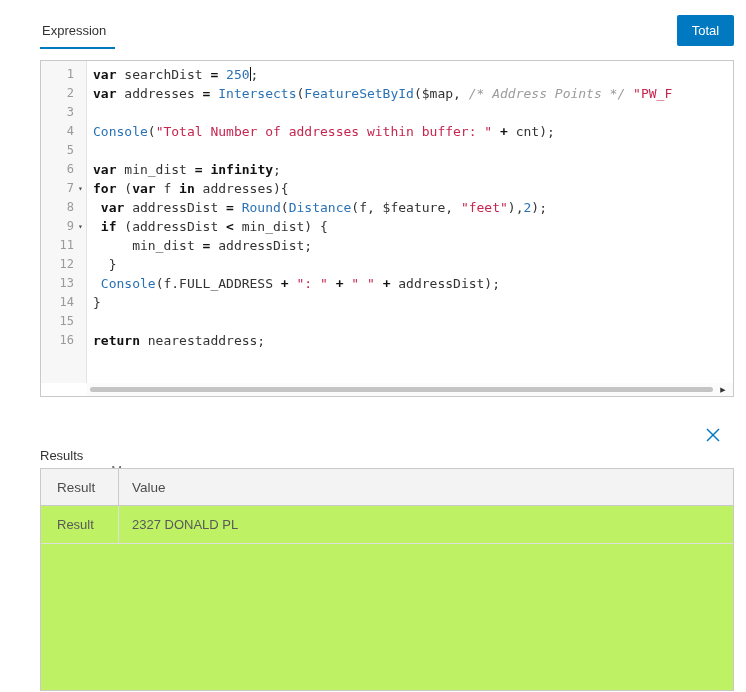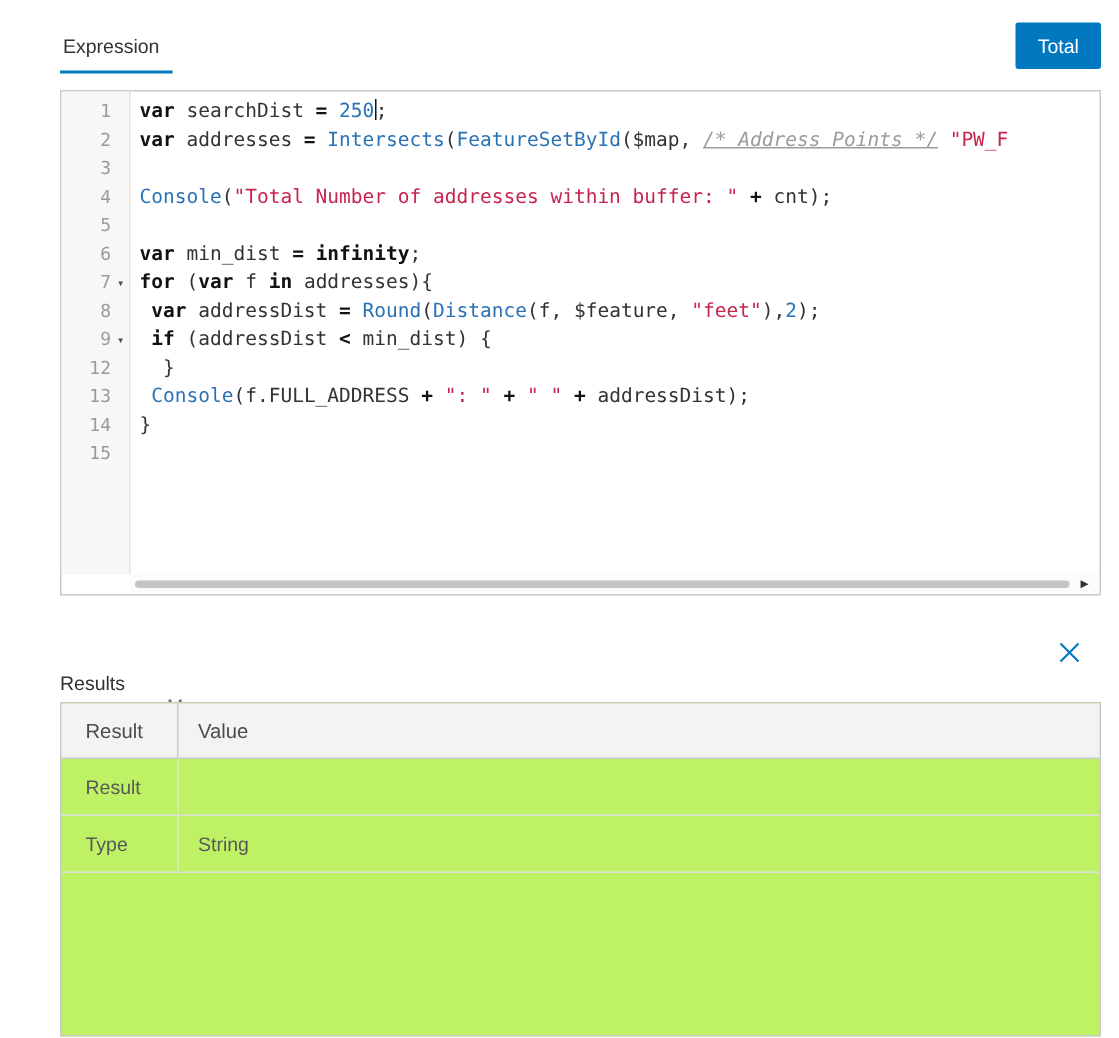--- a/index.html
+++ b/index.html
@@ -46,21 +46,21 @@
   .ln { flex:none; width:33px; text-align:right; color:#9a9a9a; font-size:12px; }
   .fold { flex:none; width:13px; text-align:center; color:#4a4a4a; font-size:8px; line-height:19px; cursor:pointer; }
   .code-text { padding-left:6px; white-space:pre; }
 
   .tok-k { font-weight:bold; color:var(--kw,#111); }
   .tok-o { font-weight:bold; color:var(--kw,#111); }
   .tok-p { color:#333; }
   .tok-f { color:var(--fn,#2a72b5); }
   .tok-n { color:var(--num,#2a72b5); }
   .tok-s { color:var(--str,#c7254e); }
-  .tok-c { color:var(--com,#9b9b9b); font-style:italic;text-decoration:underline; }
+  .tok-c { color:var(--com,#9b9b9b); font-style:italic; }
   .caret { display:inline-block; width:1px; height:14px; background:#111; vertical-align:-2px; }
 
   .hscroll {
     position:absolute; left:46px; right:0; bottom:0; height:13px;
     background:#fbfbfb;
   }
   .hthumb {
     position:absolute; left:3px; right:20px; top:4px; height:5px;
     background:#c4c4c4; border-radius:3px; cursor:pointer;
   }
@@ -111,24 +111,26 @@
     <div class="code-lines">
         <div class="code-line"><span class="ln">1</span><span class="fold"></span><span class="code-text"><span class="tok-k">var</span><span class="tok-p"> searchDist </span><span class="tok-o">=</span><span class="tok-p"> </span><span class="tok-n">250</span><span class="caret"></span><span class="tok-p">;</span></span></div>
         <div class="code-line"><span class="ln">2</span><span class="fold"></span><span class="code-text"><span class="tok-k">var</span><span class="tok-p"> addresses </span><span class="tok-o">=</span><span class="tok-p"> </span><span class="tok-f">Intersects</span><span class="tok-p">(</span><span class="tok-f">FeatureSetById</span><span class="tok-p">($map, </span><span class="tok-c">/* Address Points */</span><span class="tok-p"> </span><span class="tok-s">"PW_F</span></span></div>
         <div class="code-line"><span class="ln">3</span><span class="fold"></span></div>
         <div class="code-line"><span class="ln">4</span><span class="fold"></span><span class="code-text"><span class="tok-f">Console</span><span class="tok-p">(</span><span class="tok-s">"Total Number of addresses within buffer: "</span><span class="tok-p"> </span><span class="tok-o">+</span><span class="tok-p"> cnt);</span></span></div>
         <div class="code-line"><span class="ln">5</span><span class="fold"></span></div>
         <div class="code-line"><span class="ln">6</span><span class="fold"></span><span class="code-text"><span class="tok-k">var</span><span class="tok-p"> min_dist </span><span class="tok-o">=</span><span class="tok-p"> </span><span class="tok-k">infinity</span><span class="tok-p">;</span></span></div>
         <div class="code-line"><span class="ln">7</span><span class="fold">▾</span><span class="code-text"><span class="tok-k">for</span><span class="tok-p"> (</span><span class="tok-k">var</span><span class="tok-p"> f </span><span class="tok-k">in</span><span class="tok-p"> addresses){</span></span></div>
         <div class="code-line"><span class="ln">8</span><span class="fold"></span><span class="code-text"><span class="tok-p"> </span><span class="tok-k">var</span><span class="tok-p"> addressDist </span><span class="tok-o">=</span><span class="tok-p"> </span><span class="tok-f">Round</span><span class="tok-p">(</span><span class="tok-f">Distance</span><span class="tok-p">(f, $feature, </span><span class="tok-s">"feet"</span><span class="tok-p">),</span><span class="tok-n">2</span><span class="tok-p">);</span></span></div>
         <div class="code-line"><span class="ln">9</span><span class="fold">▾</span><span class="code-text"><span class="tok-p"> </span><span class="tok-k">if</span><span class="tok-p"> (addressDist </span><span class="tok-o">&lt;</span><span class="tok-p"> min_dist) {</span></span></div>
+        <div class="code-line"><span class="ln">11</span><span class="fold"></span><span class="code-text"><span class="tok-p">     min_dist </span><span class="tok-o">=</span><span class="tok-p"> addressDist;</span></span></div>
         <div class="code-line"><span class="ln">12</span><span class="fold"></span><span class="code-text"><span class="tok-p">  }</span></span></div>
         <div class="code-line"><span class="ln">13</span><span class="fold"></span><span class="code-text"><span class="tok-p"> </span><span class="tok-f">Console</span><span class="tok-p">(f.FULL_ADDRESS </span><span class="tok-o">+</span><span class="tok-p"> </span><span class="tok-s">": "</span><span class="tok-p"> </span><span class="tok-o">+</span><span class="tok-p"> </span><span class="tok-s">" "</span><span class="tok-p"> </span><span class="tok-o">+</span><span class="tok-p"> addressDist);</span></span></div>
         <div class="code-line"><span class="ln">14</span><span class="fold"></span><span class="code-text"><span class="tok-p">}</span></span></div>
         <div class="code-line"><span class="ln">15</span><span class="fold"></span><span class="code-text"></span></div>
+        <div class="code-line"><span class="ln">16</span><span class="fold"></span><span class="code-text"><span class="tok-k">return</span><span class="tok-p"> nearestaddress;</span></span></div>
       </div>
     <div class="hscroll">
       <div class="hthumb"></div>
       <div class="harrow">▶</div>
     </div>
   </div>
 
   <div class="results-tabs">
     <div class="tab tab-active">Results</div>
     <div class="tab tab-inactive">Messages</div>
@@ -141,21 +143,18 @@
   </div>
 
   <div class="results-table">
     <div class="thead">
       <div class="th th1">Result</div>
       <div class="th th2">Value</div>
     </div>
     <div class="tbody">
         <div class="trow">
           <div class="td td1">Result</div>
-        </div>
-        <div class="trow">
-          <div class="td td1">Type</div>
-          <div class="td td2">String</div>
+          <div class="td td2">2327 DONALD PL</div>
         </div>
       </div>
   </div>
 
 </div>
 
 </body></html>

